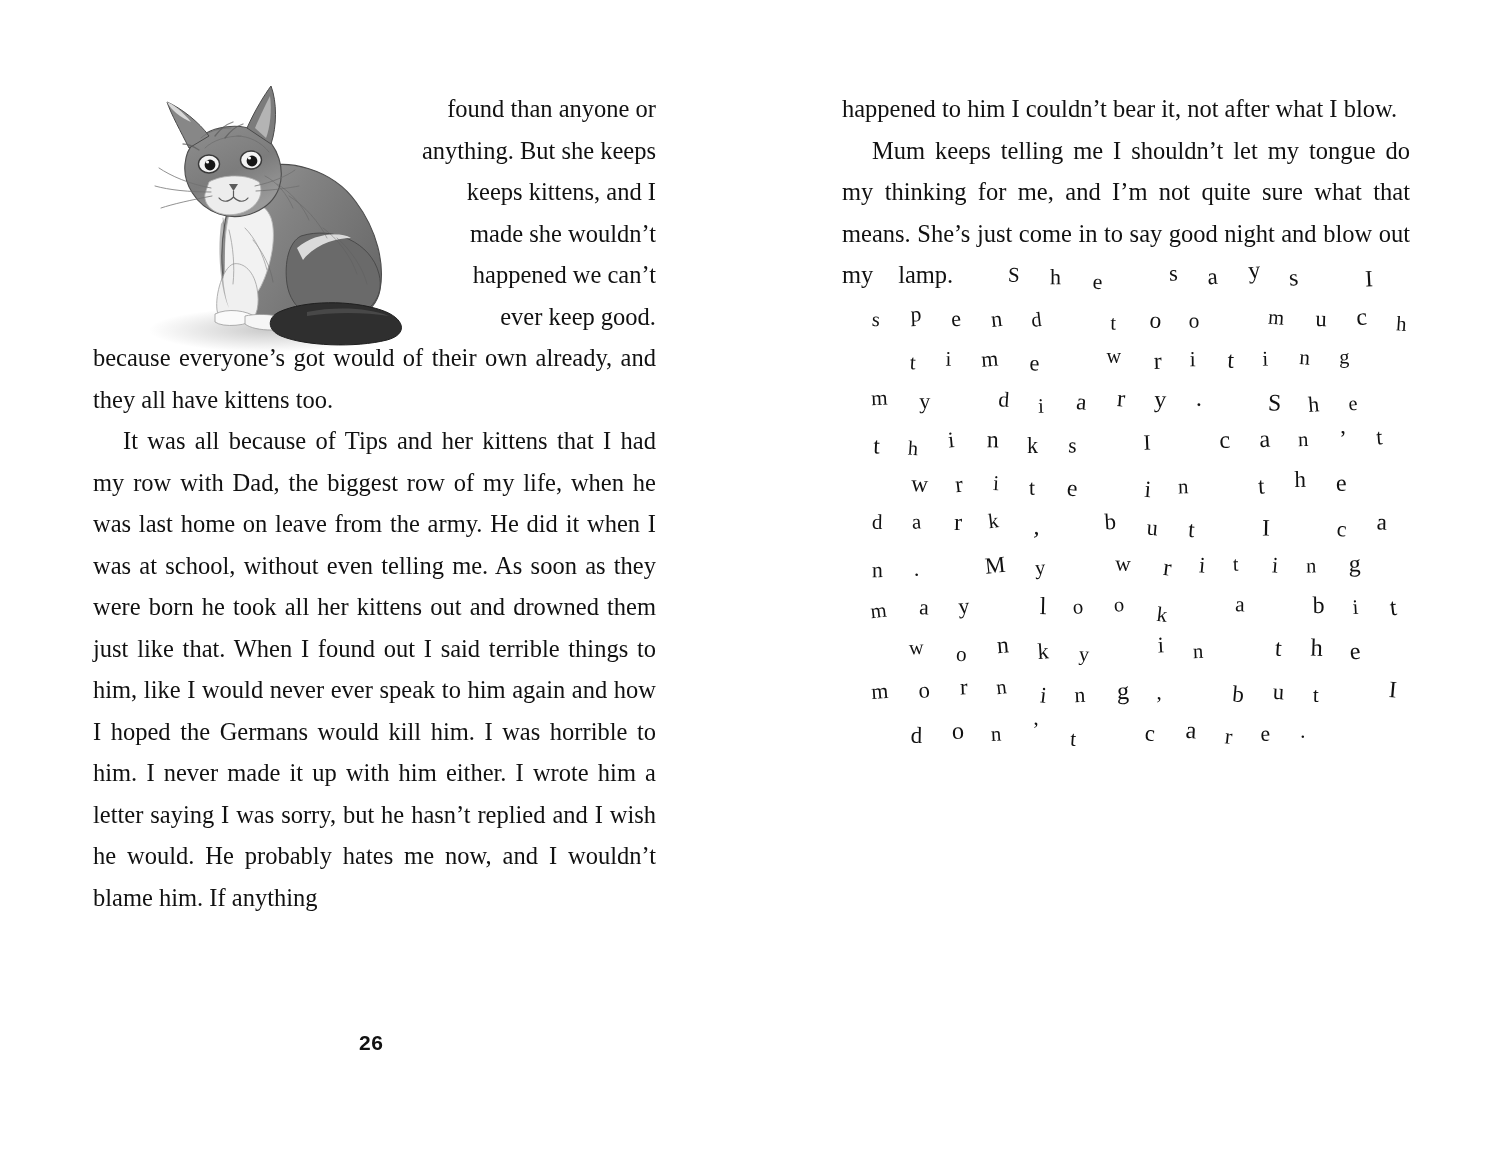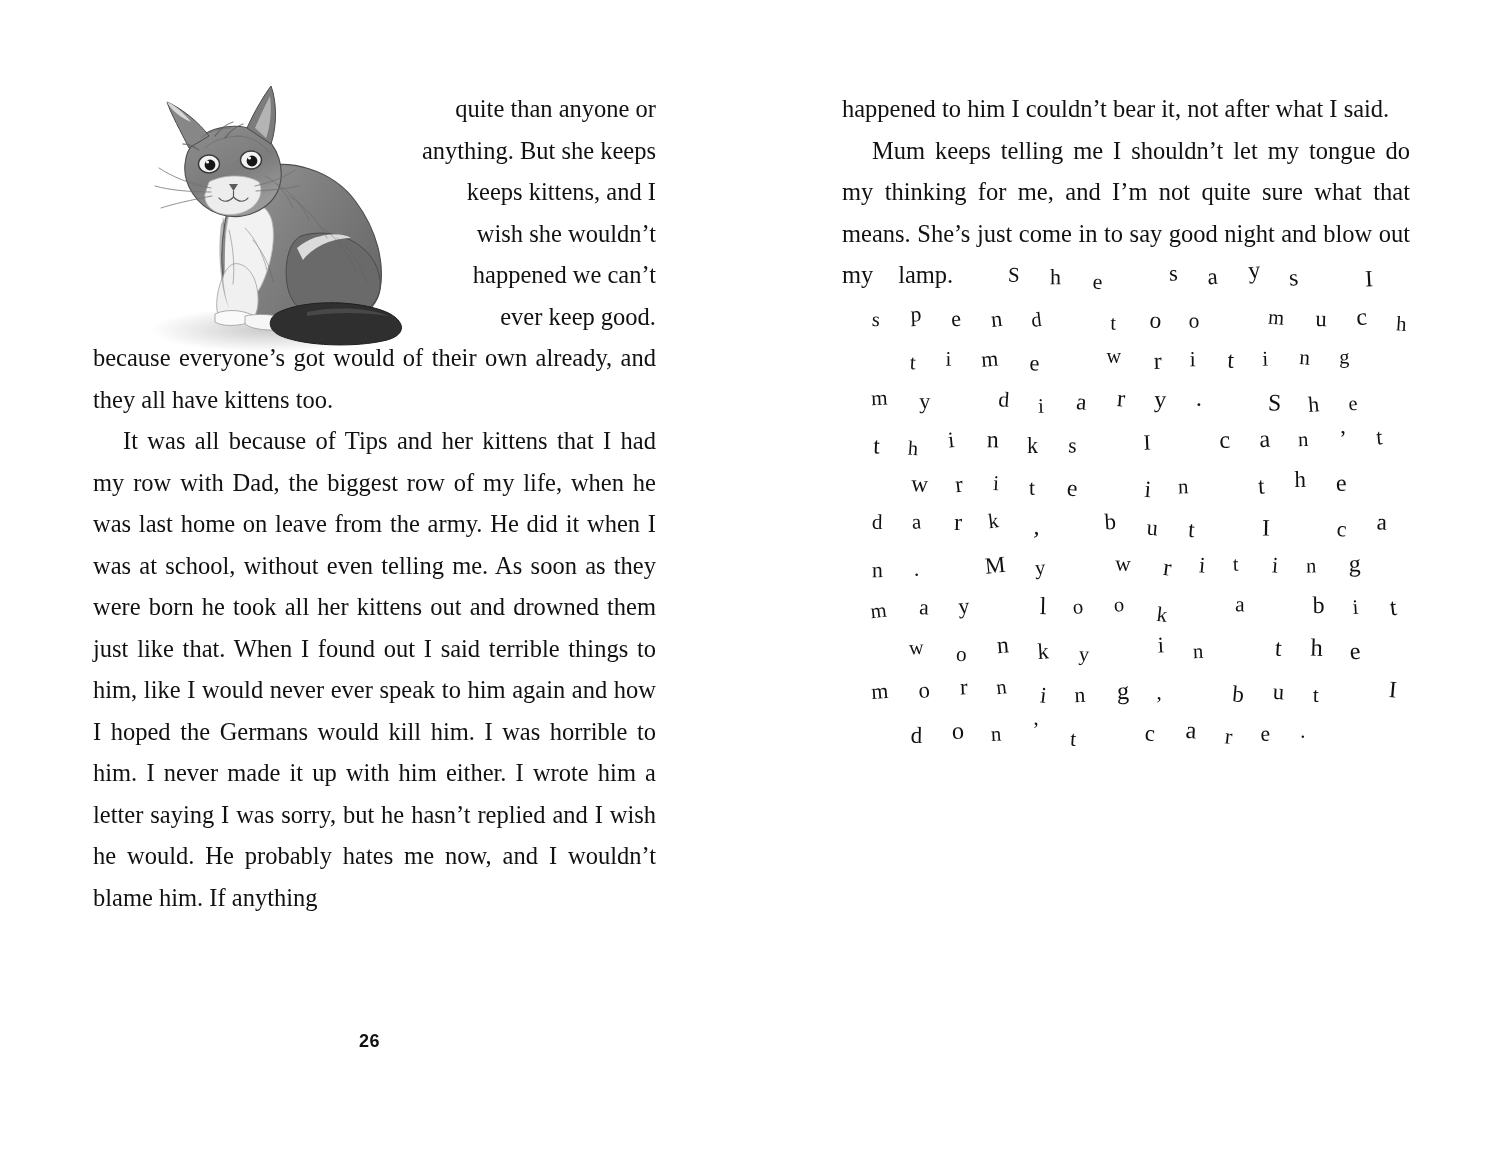--- a/index.html
+++ b/index.html
@@ -69,21 +69,21 @@
     white-space: pre;
   }
 
   
   #page-number {
     position: absolute;
     left: 359px;
     top: 1031px;
     font-family: "Liberation Sans", sans-serif;
     font-weight: bold;
-    font-size: 18px;
+    font-size: 21px;
     color: #111111;
     letter-spacing: 0.5px;
   }
 </style>
 </head>
 <body>
 
 <div id="page">
 
   <div id="cat-figure">
@@ -204,35 +204,35 @@
       </g>
 
       <path d="M88 140 C 84 172, 84 208, 92 230
                C 84 214, 80 176, 84 146 Z" fill="#6f6f6f" opacity="0.5"></path>
     </svg>
   </div>
 
   <div id="left-column" class="column">
 
     <div class="para">
-      <span class="wrapline">quite than anyone or</span>
+      <span class="wrapline">found than anyone or</span>
       <span class="wrapline">anything. But she keeps</span>
       <span class="wrapline">keeps kittens, and I</span>
-      <span class="wrapline">wish she wouldn’t</span>
+      <span class="wrapline">made she wouldn’t</span>
       <span class="wrapline">happened we can’t</span>
       <span class="wrapline">ever keep good.</span>
     </div>
 
     <p class="para">because everyone’s got would of their own already, and they all have kittens too.</p>
 
     <p class="para indent">It was all because of Tips and her kittens that I had my row with Dad, the biggest row of my life, when he was last home on leave from the army. He did it when I was at school, without even telling me. As soon as they were born he took all her kittens out and drowned them just like that. When I found out I said terrible things to him, like I would never ever speak to him again and how I hoped the Germans would kill him. I was horrible to him. I never made it up with him either. I wrote him a letter saying I was sorry, but he hasn’t replied and I wish he would. He probably hates me now, and I wouldn’t blame him. If anything</p>
   </div>
 
   <div id="right-column" class="column">
 
-    <p class="para">happened to him I couldn’t bear it, not after what I said.</p>
+    <p class="para">happened to him I couldn’t bear it, not after what I blow.</p>
 
     <p class="para indent"><span>Mum keeps telling me I shouldn’t let my tongue do my thinking for me, and I’m not quite sure what that means. She’s just come in to say good night and blow out my lamp. </span><span id="wonky"><span class="wk" style="transform: translateY(-2.04px) rotate(2.32deg) scale(0.954);">S</span><span class="wk" style="transform: translateY(1.18px) rotate(0.19deg) scale(0.998);">h</span><span class="wk" style="transform: translateY(4.77px) rotate(4.27deg) scale(0.991);">e</span><span class="wk" style="transform: translateY(1.64px) rotate(2.64deg) scale(0.964);">&nbsp;</span><span class="wk" style="transform: translateY(-1.82px) rotate(-1.73deg) scale(1.024);">s</span><span class="wk" style="transform: translateY(2.7px) rotate(-5.11deg) scale(1.046);">a</span><span class="wk" style="transform: translateY(-3.34px) rotate(-4.45deg) scale(1.11);">y</span><span class="wk" style="transform: translateY(4px) rotate(-4.25deg) scale(1.086);">s</span><span class="wk" style="transform: translateY(2.37px) rotate(-0.76deg) scale(1.046);">&nbsp;</span><span class="wk" style="transform: translateY(4.21px) rotate(-3.03deg) scale(1.057);">I</span><span class="wk" style="transform: translateY(-3.65px) rotate(6.66deg) scale(0.991);">&nbsp;</span><span class="wk" style="transform: translateY(-0.13px) rotate(4.18deg) scale(0.93);">s</span><span class="wk" style="transform: translateY(-3.26px) rotate(-1.81deg) scale(0.99);">p</span><span class="wk" style="transform: translateY(2.62px) rotate(-5.53deg) scale(1.013);">e</span><span class="wk" style="transform: translateY(3.23px) rotate(-6.23deg) scale(1.022);">n</span><span class="wk" style="transform: translateY(2.66px) rotate(-6.51deg) scale(0.934);">d</span><span class="wk" style="transform: translateY(-2.32px) rotate(-1.56deg) scale(1.101);">&nbsp;</span><span class="wk" style="transform: translateY(4.03px) rotate(1.37deg) scale(0.929);">t</span><span class="wk" style="transform: translateY(1.6px) rotate(5.21deg) scale(1.074);">o</span><span class="wk" style="transform: translateY(2.84px) rotate(-1.04deg) scale(0.976);">o</span><span class="wk" style="transform: translateY(1.24px) rotate(5.78deg) scale(0.931);">&nbsp;</span><span class="wk" style="transform: translateY(-2.11px) rotate(4.6deg) scale(0.933);">m</span><span class="wk" style="transform: translateY(0.83px) rotate(1.87deg) scale(1.026);">u</span><span class="wk" style="transform: translateY(0.96px) rotate(-3.17deg) scale(1.09);">c</span><span class="wk" style="transform: translateY(4.51px) rotate(3.83deg) scale(0.943);">h</span><span class="wk" style="transform: translateY(0.67px) rotate(0.94deg) scale(1.09);">&nbsp;</span><span class="wk" style="transform: translateY(2.16px) rotate(3.74deg) scale(0.95);">t</span><span class="wk" style="transform: translateY(-0.51px) rotate(0.22deg) scale(0.952);">i</span><span class="wk" style="transform: translateY(1.15px) rotate(-4.23deg) scale(0.992);">m</span><span class="wk" style="transform: translateY(3.89px) rotate(2.19deg) scale(1.018);">e</span><span class="wk" style="transform: translateY(-0.54px) rotate(-4.06deg) scale(1.03);">&nbsp;</span><span class="wk" style="transform: translateY(-3.35px) rotate(0deg) scale(0.921);">w</span><span class="wk" style="transform: translateY(3.78px) rotate(-2.06deg) scale(1.092);">r</span><span class="wk" style="transform: translateY(0.25px) rotate(-0.55deg) scale(0.983);">i</span><span class="wk" style="transform: translateY(0.82px) rotate(3.72deg) scale(1.074);">t</span><span class="wk" style="transform: translateY(-0.13px) rotate(-1.69deg) scale(0.964);">i</span><span class="wk" style="transform: translateY(-2.67px) rotate(3.73deg) scale(0.966);">n</span><span class="wk" style="transform: translateY(-2.81px) rotate(0.28deg) scale(0.925);">g</span><span class="wk" style="transform: translateY(-1.52px) rotate(1.65deg) scale(1.013);">&nbsp;</span><span class="wk" style="transform: translateY(-2.55px) rotate(-2.79deg) scale(0.956);">m</span><span class="wk" style="transform: translateY(0.71px) rotate(-0.53deg) scale(1.017);">y</span><span class="wk" style="transform: translateY(4.2px) rotate(1.76deg) scale(1.032);">&nbsp;</span><span class="wk" style="transform: translateY(-2.4px) rotate(3.86deg) scale(0.985);">d</span><span class="wk" style="transform: translateY(4.67px) rotate(-1.3deg) scale(0.936);">i</span><span class="wk" style="transform: translateY(0.25px) rotate(5.03deg) scale(1.05);">a</span><span class="wk" style="transform: translateY(-2.65px) rotate(4.46deg) scale(1.107);">r</span><span class="wk" style="transform: translateY(-1.14px) rotate(2.21deg) scale(1.088);">y</span><span class="wk" style="transform: translateY(-3.46px) rotate(5.22deg) scale(1.112);">.</span><span class="wk" style="transform: translateY(-4.04px) rotate(-6.32deg) scale(0.921);">&nbsp;</span><span class="wk" style="transform: translateY(2.23px) rotate(2.52deg) scale(1.079);">S</span><span class="wk" style="transform: translateY(4.61px) rotate(-4.59deg) scale(0.994);">h</span><span class="wk" style="transform: translateY(3.16px) rotate(-5.23deg) scale(0.923);">e</span><span class="wk" style="transform: translateY(-2.48px) rotate(4.57deg) scale(0.925);">&nbsp;</span><span class="wk" style="transform: translateY(3.81px) rotate(2.96deg) scale(1.063);">t</span><span class="wk" style="transform: translateY(4.55px) rotate(3.99deg) scale(0.925);">h</span><span class="wk" style="transform: translateY(-0.36px) rotate(-5.7deg) scale(1.019);">i</span><span class="wk" style="transform: translateY(-1.55px) rotate(0.71deg) scale(1.085);">n</span><span class="wk" style="transform: translateY(4.44px) rotate(0.02deg) scale(1.004);">k</span><span class="wk" style="transform: translateY(2.51px) rotate(2.97deg) scale(0.976);">s</span><span class="wk" style="transform: translateY(-0.51px) rotate(-1.44deg) scale(0.958);">&nbsp;</span><span class="wk" style="transform: translateY(1.12px) rotate(-2.52deg) scale(0.993);">I</span><span class="wk" style="transform: translateY(1.19px) rotate(-6.68deg) scale(0.935);">&nbsp;</span><span class="wk" style="transform: translateY(0.4px) rotate(-3.49deg) scale(1.111);">c</span><span class="wk" style="transform: translateY(-0.69px) rotate(-3.8deg) scale(1.113);">a</span><span class="wk" style="transform: translateY(-2.71px) rotate(-1.92deg) scale(0.938);">n</span><span class="wk" style="transform: translateY(-1.8px) rotate(-3.89deg) scale(1.032);">’</span><span class="wk" style="transform: translateY(-3.45px) rotate(-4.49deg) scale(1.015);">t</span><span class="wk" style="transform: translateY(3.69px) rotate(-4.69deg) scale(0.988);">&nbsp;</span><span class="wk" style="transform: translateY(-0.1px) rotate(3.25deg) scale(1.07);">w</span><span class="wk" style="transform: translateY(2.66px) rotate(-6.5deg) scale(1.047);">r</span><span class="wk" style="transform: translateY(-1.87px) rotate(3.32deg) scale(0.966);">i</span><span class="wk" style="transform: translateY(3.82px) rotate(-0.04deg) scale(0.99);">t</span><span class="wk" style="transform: translateY(3.45px) rotate(6.02deg) scale(1.078);">e</span><span class="wk" style="transform: translateY(4.05px) rotate(-1.33deg) scale(1.066);">&nbsp;</span><span class="wk" style="transform: translateY(4.84px) rotate(4.77deg) scale(1.067);">i</span><span class="wk" style="transform: translateY(2.58px) rotate(-1.96deg) scale(0.944);">n</span><span class="wk" style="transform: translateY(2.39px) rotate(5.84deg) scale(1.09);">&nbsp;</span><span class="wk" style="transform: translateY(3.82px) rotate(-3.46deg) scale(1.068);">t</span><span class="wk" style="transform: translateY(-3.59px) rotate(-0.8deg) scale(1.051);">h</span><span class="wk" style="transform: translateY(0.65px) rotate(-1.19deg) scale(1.105);">e</span><span class="wk" style="transform: translateY(2.15px) rotate(5.06deg) scale(0.944);">&nbsp;</span><span class="wk" style="transform: translateY(-3.57px) rotate(1.52deg) scale(0.961);">d</span><span class="wk" style="transform: translateY(-2.53px) rotate(-4.14deg) scale(0.959);">a</span><span class="wk" style="transform: translateY(-1.8px) rotate(0.98deg) scale(1.092);">r</span><span class="wk" style="transform: translateY(-3.02px) rotate(-6.79deg) scale(0.944);">k</span><span class="wk" style="transform: translateY(0.85px) rotate(6.45deg) scale(1.085);">,</span><span class="wk" style="transform: translateY(0.45px) rotate(0.08deg) scale(1.034);">&nbsp;</span><span class="wk" style="transform: translateY(-1.85px) rotate(-3.54deg) scale(1.039);">b</span><span class="wk" style="transform: translateY(1.85px) rotate(4.71deg) scale(1.009);">u</span><span class="wk" style="transform: translateY(4.01px) rotate(4.59deg) scale(1.045);">t</span><span class="wk" style="transform: translateY(2.09px) rotate(5.22deg) scale(0.963);">&nbsp;</span><span class="wk" style="transform: translateY(3.58px) rotate(1.01deg) scale(1.072);">I</span><span class="wk" style="transform: translateY(1.64px) rotate(6.31deg) scale(0.995);">&nbsp;</span><span class="wk" style="transform: translateY(2.87px) rotate(5.31deg) scale(0.99);">c</span><span class="wk" style="transform: translateY(-2.63px) rotate(1.55deg) scale(1.049);">a</span><span class="wk" style="transform: translateY(3.26px) rotate(-0.8deg) scale(0.993);">n</span><span class="wk" style="transform: translateY(0.55px) rotate(5.08deg) scale(1.032);">.</span><span class="wk" style="transform: translateY(-2.34px) rotate(1.96deg) scale(1.068);">&nbsp;</span><span class="wk" style="transform: translateY(0.41px) rotate(-5.9deg) scale(1.047);">M</span><span class="wk" style="transform: translateY(1.18px) rotate(-3.19deg) scale(0.951);">y</span><span class="wk" style="transform: translateY(0.47px) rotate(3.14deg) scale(1.081);">&nbsp;</span><span class="wk" style="transform: translateY(-3.66px) rotate(1.6deg) scale(0.983);">w</span><span class="wk" style="transform: translateY(-0.34px) rotate(6.97deg) scale(1.096);">r</span><span class="wk" style="transform: translateY(-2.79px) rotate(5.05deg) scale(1.021);">i</span><span class="wk" style="transform: translateY(-3.33px) rotate(-1.48deg) scale(0.923);">t</span><span class="wk" style="transform: translateY(-2.72px) rotate(4.82deg) scale(1.014);">i</span><span class="wk" style="transform: translateY(-1.63px) rotate(-1.1deg) scale(0.923);">n</span><span class="wk" style="transform: translateY(-2.05px) rotate(-0.16deg) scale(1.092);">g</span><span class="wk" style="transform: translateY(3.13px) rotate(5.72deg) scale(0.93);">&nbsp;</span><span class="wk" style="transform: translateY(3.78px) rotate(-6.51deg) scale(0.939);">m</span><span class="wk" style="transform: translateY(-1.03px) rotate(1.89deg) scale(0.984);">a</span><span class="wk" style="transform: translateY(-0.47px) rotate(-3.81deg) scale(1.012);">y</span><span class="wk" style="transform: translateY(0.08px) rotate(-0.43deg) scale(1.02);">&nbsp;</span><span class="wk" style="transform: translateY(-0.9px) rotate(1.34deg) scale(1.116);">l</span><span class="wk" style="transform: translateY(-0.44px) rotate(-4.72deg) scale(0.952);">o</span><span class="wk" style="transform: translateY(-2.88px) rotate(-3.7deg) scale(0.937);">o</span><span class="wk" style="transform: translateY(4.43px) rotate(6.66deg) scale(0.959);">k</span><span class="wk" style="transform: translateY(-1.38px) rotate(-5.35deg) scale(0.92);">&nbsp;</span><span class="wk" style="transform: translateY(-3.93px) rotate(0.97deg) scale(0.984);">a</span><span class="wk" style="transform: translateY(-3.85px) rotate(-6.26deg) scale(1.112);">&nbsp;</span><span class="wk" style="transform: translateY(-1.46px) rotate(-0.79deg) scale(1.085);">b</span><span class="wk" style="transform: translateY(-0.67px) rotate(-3.52deg) scale(0.936);">i</span><span class="wk" style="transform: translateY(2.38px) rotate(-6.59deg) scale(1.107);">t</span><span class="wk" style="transform: translateY(-1.39px) rotate(4.33deg) scale(1.001);">&nbsp;</span><span class="wk" style="transform: translateY(-2.44px) rotate(-2.88deg) scale(0.922);">w</span><span class="wk" style="transform: translateY(3.19px) rotate(2.97deg) scale(0.964);">o</span><span class="wk" style="transform: translateY(-2.54px) rotate(-4.64deg) scale(1.085);">n</span><span class="wk" style="transform: translateY(2.63px) rotate(-3.67deg) scale(1.021);">k</span><span class="wk" style="transform: translateY(2.79px) rotate(3.59deg) scale(0.931);">y</span><span class="wk" style="transform: translateY(-3.31px) rotate(5.89deg) scale(1.087);">&nbsp;</span><span class="wk" style="transform: translateY(-3.99px) rotate(-2.51deg) scale(1.022);">i</span><span class="wk" style="transform: translateY(1.35px) rotate(-2.83deg) scale(0.939);">n</span><span class="wk" style="transform: translateY(2.86px) rotate(6.24deg) scale(0.965);">&nbsp;</span><span class="wk" style="transform: translateY(-2.24px) rotate(4.38deg) scale(1.097);">t</span><span class="wk" style="transform: translateY(-1.47px) rotate(1.95deg) scale(1.12);">h</span><span class="wk" style="transform: translateY(4.44px) rotate(-6.62deg) scale(1.104);">e</span><span class="wk" style="transform: translateY(0.87px) rotate(2.66deg) scale(1.039);">&nbsp;</span><span class="wk" style="transform: translateY(1.32px) rotate(-4deg) scale(0.994);">m</span><span class="wk" style="transform: translateY(0.95px) rotate(-4.39deg) scale(1.034);">o</span><span class="wk" style="transform: translateY(-2.89px) rotate(-2.07deg) scale(1.028);">r</span><span class="wk" style="transform: translateY(-2.93px) rotate(-6.42deg) scale(0.934);">n</span><span class="wk" style="transform: translateY(2.84px) rotate(6.73deg) scale(1.02);">i</span><span class="wk" style="transform: translateY(4.67px) rotate(-2.5deg) scale(0.985);">n</span><span class="wk" style="transform: translateY(1.46px) rotate(-0.58deg) scale(1.113);">g</span><span class="wk" style="transform: translateY(1.16px) rotate(-0.5deg) scale(0.957);">,</span><span class="wk" style="transform: translateY(0.48px) rotate(4.25deg) scale(1.092);">&nbsp;</span><span class="wk" style="transform: translateY(2.54px) rotate(5.32deg) scale(1.053);">b</span><span class="wk" style="transform: translateY(0.15px) rotate(3.53deg) scale(1.022);">u</span><span class="wk" style="transform: translateY(3.45px) rotate(1.46deg) scale(0.964);">t</span><span class="wk" style="transform: translateY(0.37px) rotate(4.93deg) scale(0.921);">&nbsp;</span><span class="wk" style="transform: translateY(-1.69px) rotate(4.96deg) scale(1.075);">I</span><span class="wk" style="transform: translateY(-1.35px) rotate(-0.12deg) scale(1.051);">&nbsp;</span><span class="wk" style="transform: translateY(2.67px) rotate(1.26deg) scale(1.054);">d</span><span class="wk" style="transform: translateY(-0.44px) rotate(-1.27deg) scale(1.112);">o</span><span class="wk" style="transform: translateY(1.36px) rotate(-3.21deg) scale(0.941);">n</span><span class="wk" style="transform: translateY(-3.5px) rotate(-0.48deg) scale(0.951);">’</span><span class="wk" style="transform: translateY(4.37px) rotate(4.58deg) scale(0.969);">t</span><span class="wk" style="transform: translateY(-2.2px) rotate(-6.91deg) scale(0.971);">&nbsp;</span><span class="wk" style="transform: translateY(0.07px) rotate(3.09deg) scale(1.035);">c</span><span class="wk" style="transform: translateY(-2.71px) rotate(3.82deg) scale(1.098);">a</span><span class="wk" style="transform: translateY(2.08px) rotate(6.29deg) scale(1.002);">r</span><span class="wk" style="transform: translateY(1.42px) rotate(-2.57deg) scale(0.988);">e</span><span class="wk" style="transform: translateY(-1.94px) rotate(-2.47deg) scale(0.952);">.</span></span></p>
   </div>
 
   <div id="page-number">26</div>
 
 </div>
 
 </body></html>

